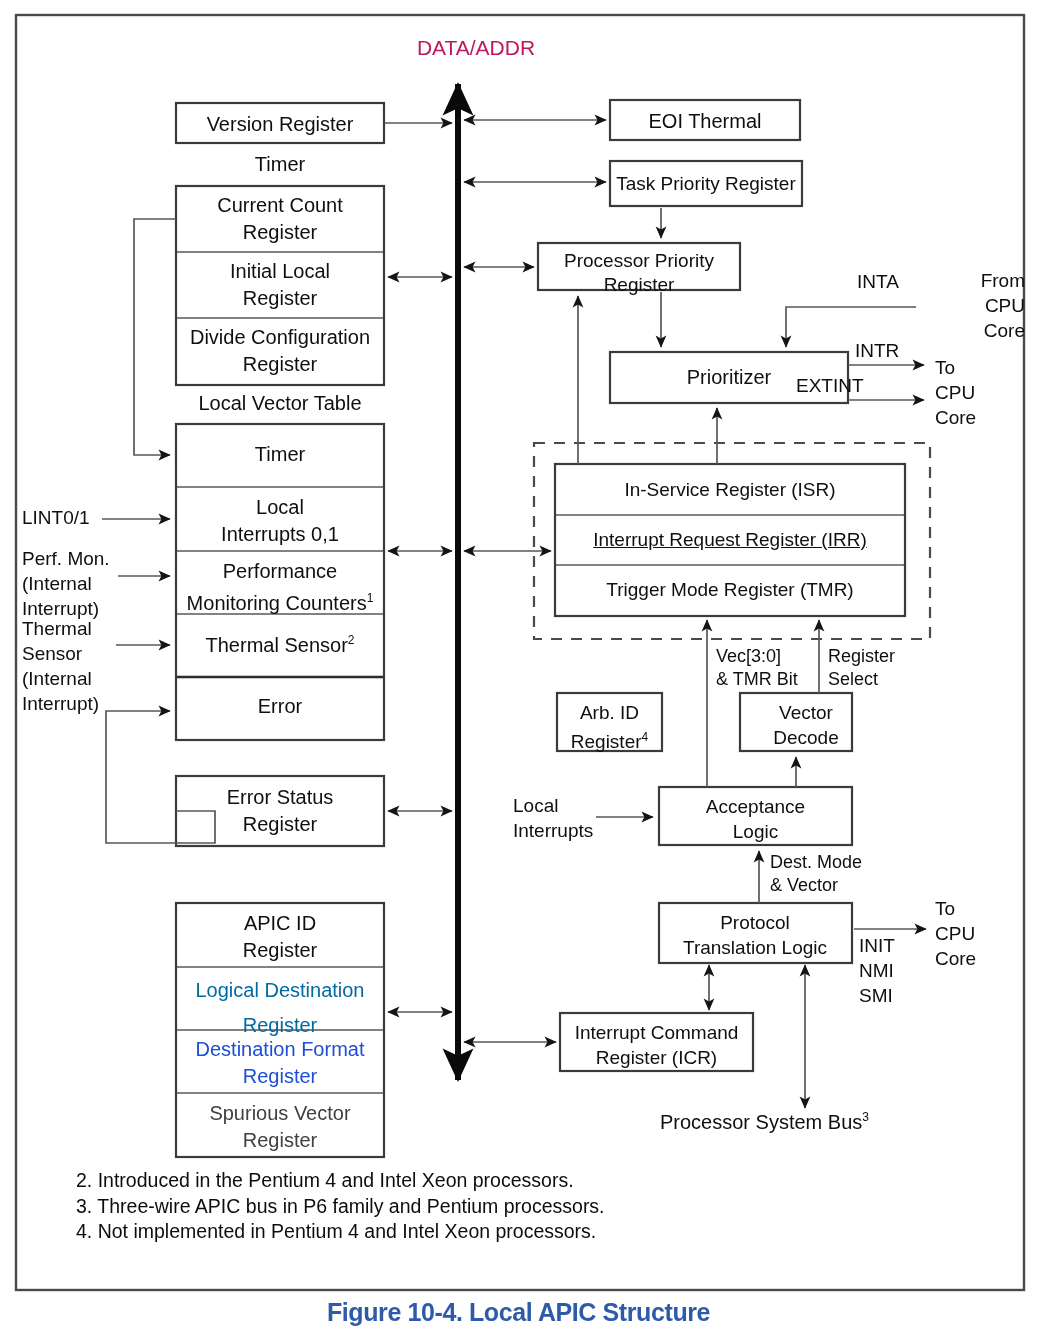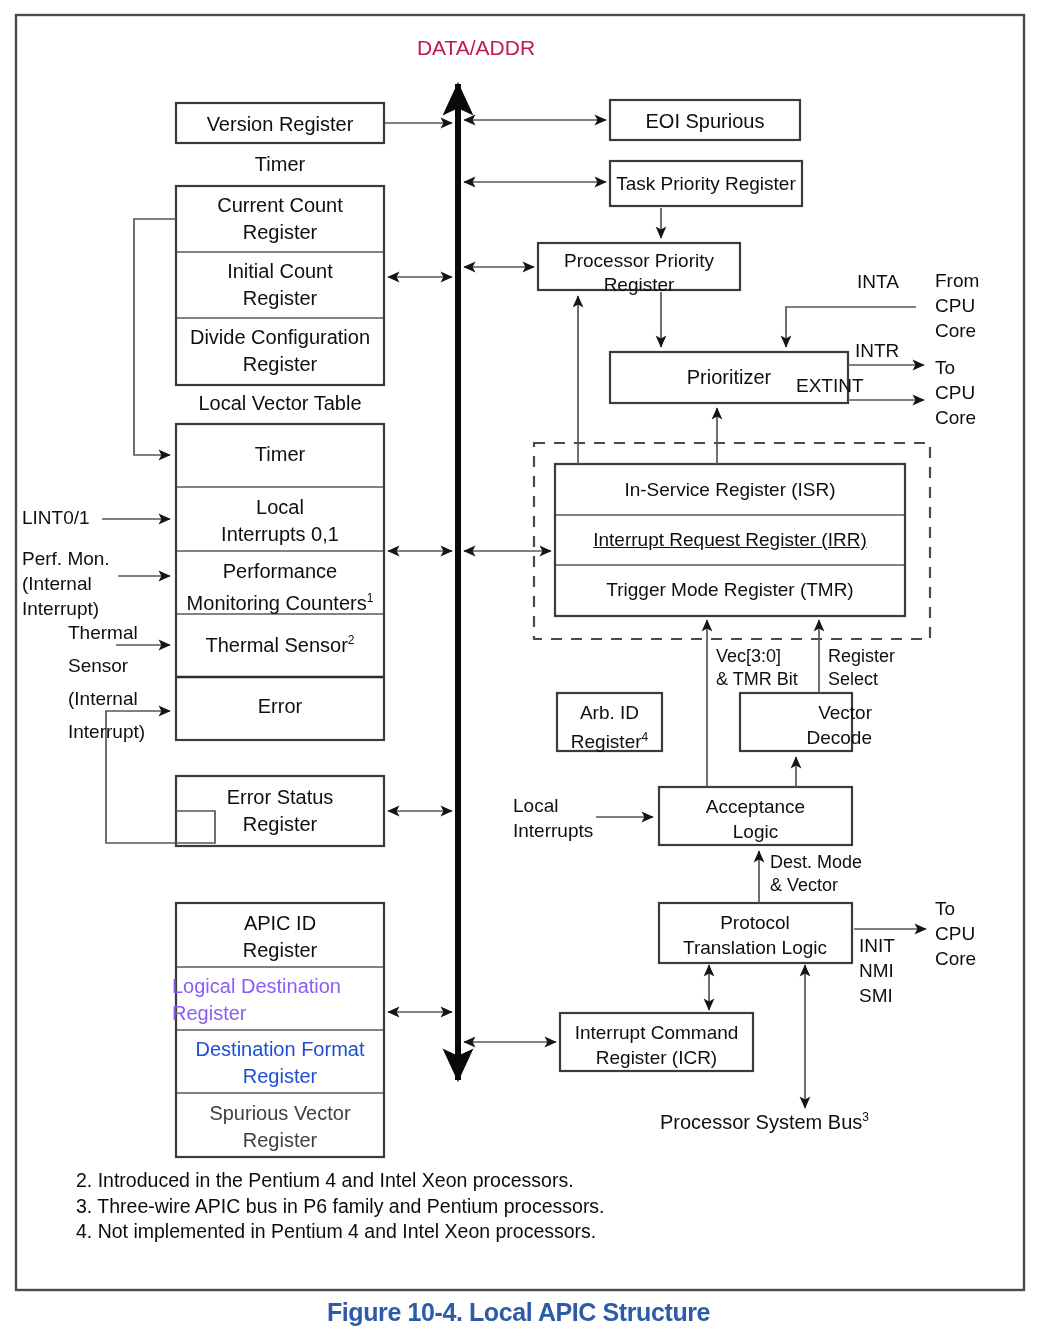--- a/index.html
+++ b/index.html
@@ -146,79 +146,79 @@
   <div style="position:absolute;left:0;top:0;width:1037px;height:1344px;">
 
     <div style="position:absolute;left:396px;top:36px;width:160px;text-align:center;font-size:21px;color:#be185d;">DATA/ADDR</div>
 
     <div style="position:absolute;left:176px;top:113px;width:208px;text-align:center;font-size:20px;color:#0f0f0f;">Version Register</div>
 
     <div style="position:absolute;left:176px;top:153px;width:208px;text-align:center;font-size:20px;color:#0f0f0f;">Timer</div>
 
     <div style="position:absolute;left:176px;top:192px;width:208px;text-align:center;font-size:20px;line-height:27px;color:#0f0f0f;white-space:pre-line;">Current Count
 Register</div>
-    <div style="position:absolute;left:176px;top:258px;width:208px;text-align:center;font-size:20px;line-height:27px;color:#0f0f0f;white-space:pre-line;">Initial Count
+    <div style="position:absolute;left:176px;top:258px;width:208px;text-align:center;font-size:20px;line-height:27px;color:#0f0f0f;white-space:pre-line;">Initial Local
 Register</div>
     <div style="position:absolute;left:172px;top:324px;width:216px;text-align:center;font-size:20px;line-height:27px;color:#0f0f0f;white-space:pre-line;">Divide Configuration
 Register</div>
 
     <div style="position:absolute;left:176px;top:392px;width:208px;text-align:center;font-size:20px;color:#0f0f0f;">Local Vector Table</div>
 
     <div style="position:absolute;left:176px;top:443px;width:208px;text-align:center;font-size:20px;color:#0f0f0f;">Timer</div>
     <div style="position:absolute;left:176px;top:494px;width:208px;text-align:center;font-size:20px;line-height:27px;color:#0f0f0f;white-space:pre-line;">Local
 Interrupts 0,1</div>
     <div style="position:absolute;left:172px;top:558px;width:216px;text-align:center;font-size:20px;line-height:27px;color:#0f0f0f;white-space:pre-line;"><span>Performance
 Monitoring Counters</span><sup style="font-size:12px;">1</sup></div>
     <div style="position:absolute;left:176px;top:633px;width:208px;text-align:center;font-size:20px;color:#0f0f0f;"><span>Thermal Sensor</span><sup style="font-size:12px;">2</sup></div>
     <div style="position:absolute;left:176px;top:695px;width:208px;text-align:center;font-size:20px;color:#0f0f0f;">Error</div>
 
     <div style="position:absolute;left:176px;top:784px;width:208px;text-align:center;font-size:20px;line-height:27px;color:#0f0f0f;white-space:pre-line;">Error Status
 Register</div>
 
     <div style="position:absolute;left:176px;top:910px;width:208px;text-align:center;font-size:20px;line-height:27px;color:#0f0f0f;white-space:pre-line;">APIC ID
 Register</div>
-    <div style="position:absolute;left:172px;top:973px;width:216px;font-size:20px;line-height:27px;color:#8b5cf6;white-space:pre-line;">Logical Destination
+    <div style="position:absolute;left:172px;top:973px;width:216px;text-align:center;font-size:20px;line-height:35px;color:#0369a1;white-space:pre-line;">Logical Destination
 Register</div>
     <div style="position:absolute;left:172px;top:1036px;width:216px;text-align:center;font-size:20px;line-height:27px;color:#1d4ed8;white-space:pre-line;">Destination Format
 Register</div>
     <div style="position:absolute;left:176px;top:1100px;width:208px;text-align:center;font-size:20px;line-height:27px;color:#404040;white-space:pre-line;">Spurious Vector
 Register</div>
 
     <div style="position:absolute;left:22px;top:507px;width:84px;text-align:left;font-size:19px;color:#0f0f0f;">LINT0/1</div>
     <div style="position:absolute;left:22px;top:546px;width:102px;text-align:left;font-size:19px;line-height:25px;color:#0f0f0f;white-space:pre-line;">Perf. Mon.
 (Internal
 Interrupt)</div>
-    <div style="position:absolute;left:22px;top:616px;width:100px;text-align:left;font-size:19px;line-height:33px;color:#0f0f0f;white-space:pre-line;margin-left:46px;">Thermal
+    <div style="position:absolute;left:22px;top:616px;width:100px;text-align:left;font-size:19px;line-height:25px;color:#0f0f0f;white-space:pre-line;">Thermal
 Sensor
 (Internal
 Interrupt)</div>
 
-    <div style="position:absolute;left:610px;top:110px;width:190px;text-align:center;font-size:20px;color:#0f0f0f;">EOI Spurious</div>
+    <div style="position:absolute;left:610px;top:110px;width:190px;text-align:center;font-size:20px;color:#0f0f0f;">EOI Thermal</div>
     <div style="position:absolute;left:610px;top:173px;width:192px;text-align:center;font-size:19px;color:#0f0f0f;">Task Priority Register</div>
     <div style="position:absolute;left:538px;top:249px;width:202px;text-align:center;font-size:19px;line-height:24px;color:#0f0f0f;white-space:pre-line;">Processor Priority
 Register</div>
     <div style="position:absolute;left:610px;top:366px;width:238px;text-align:center;font-size:20px;color:#0f0f0f;">Prioritizer</div>
 
     <div style="position:absolute;left:555px;top:479px;width:350px;text-align:center;font-size:19px;color:#0f0f0f;">In-Service Register (ISR)</div>
     <div style="position:absolute;left:555px;top:529px;width:350px;text-align:center;font-size:19px;color:#0f0f0f;text-decoration:underline;">Interrupt Request Register (IRR)</div>
     <div style="position:absolute;left:555px;top:579px;width:350px;text-align:center;font-size:19px;color:#0f0f0f;">Trigger Mode Register (TMR)</div>
 
     <div style="position:absolute;left:553px;top:700px;width:113px;text-align:center;font-size:19px;line-height:25px;color:#0f0f0f;white-space:pre-line;"><span>Arb. ID
 Register</span><sup style="font-size:12px;">4</sup></div>
-    <div style="position:absolute;left:740px;top:700px;width:132px;text-align:right;font-size:19px;line-height:25px;color:#0f0f0f;white-space:pre-line;">Vector
+    <div style="position:absolute;left:740px;top:700px;width:132px;text-align:center;font-size:19px;line-height:25px;color:#0f0f0f;white-space:pre-line;">Vector
 Decode</div>
     <div style="position:absolute;left:659px;top:794px;width:193px;text-align:center;font-size:19px;line-height:25px;color:#0f0f0f;white-space:pre-line;">Acceptance
 Logic</div>
     <div style="position:absolute;left:655px;top:910px;width:200px;text-align:center;font-size:19px;line-height:25px;color:#0f0f0f;white-space:pre-line;">Protocol
 Translation Logic</div>
     <div style="position:absolute;left:560px;top:1020px;width:193px;text-align:center;font-size:19px;line-height:25px;color:#0f0f0f;white-space:pre-line;">Interrupt Command
 Register (ICR)</div>
 
     <div style="position:absolute;left:857px;top:271px;width:70px;text-align:left;font-size:19px;color:#0f0f0f;">INTA</div>
-    <div style="position:absolute;left:935px;top:268px;width:90px;text-align:left;font-size:19px;line-height:25px;color:#0f0f0f;white-space:pre-line;">From
+    <div style="position:absolute;left:935px;top:268px;width:90px;text-align:right;font-size:19px;line-height:25px;color:#0f0f0f;white-space:pre-line;">From
 CPU
 Core</div>
     <div style="position:absolute;left:855px;top:340px;width:80px;text-align:left;font-size:19px;color:#0f0f0f;">INTR</div>
     <div style="position:absolute;left:796px;top:375px;width:90px;text-align:left;font-size:19px;color:#0f0f0f;">EXTINT</div>
     <div style="position:absolute;left:935px;top:355px;width:90px;text-align:left;font-size:19px;line-height:25px;color:#0f0f0f;white-space:pre-line;">To
 CPU
 Core</div>
 
     <div style="position:absolute;left:716px;top:645px;width:110px;text-align:left;font-size:18px;line-height:23px;color:#0f0f0f;white-space:pre-line;">Vec[3:0]
 &amp; TMR Bit</div>

